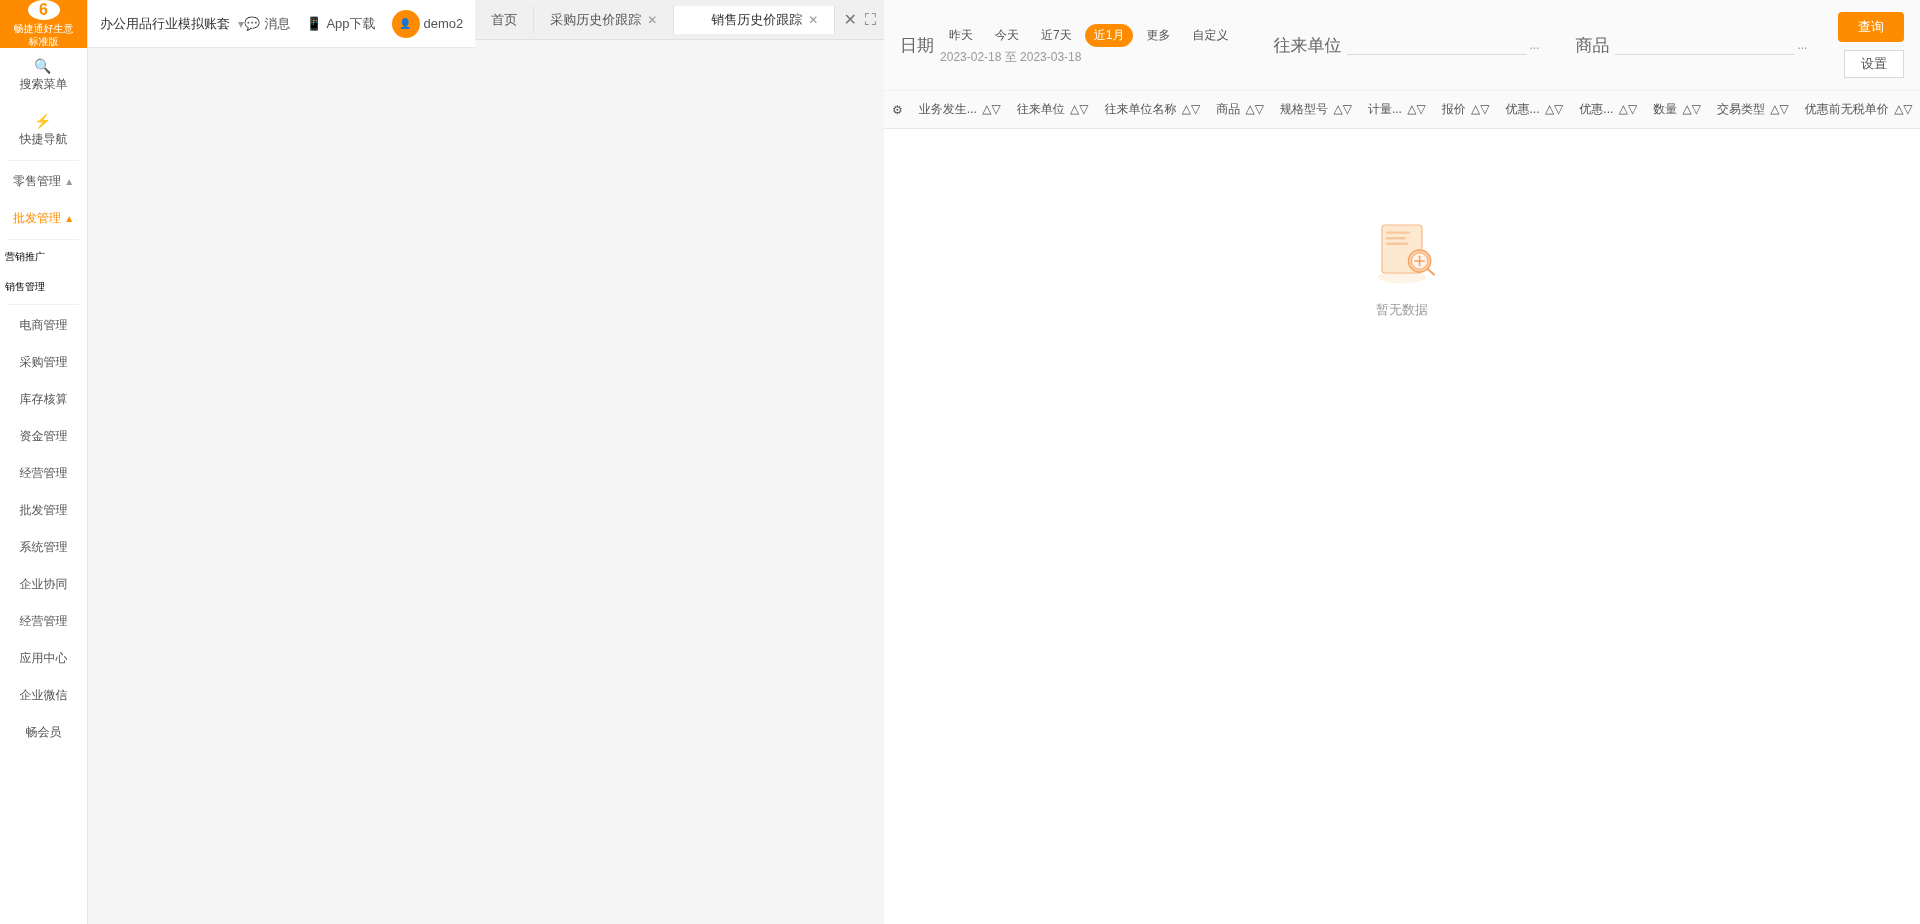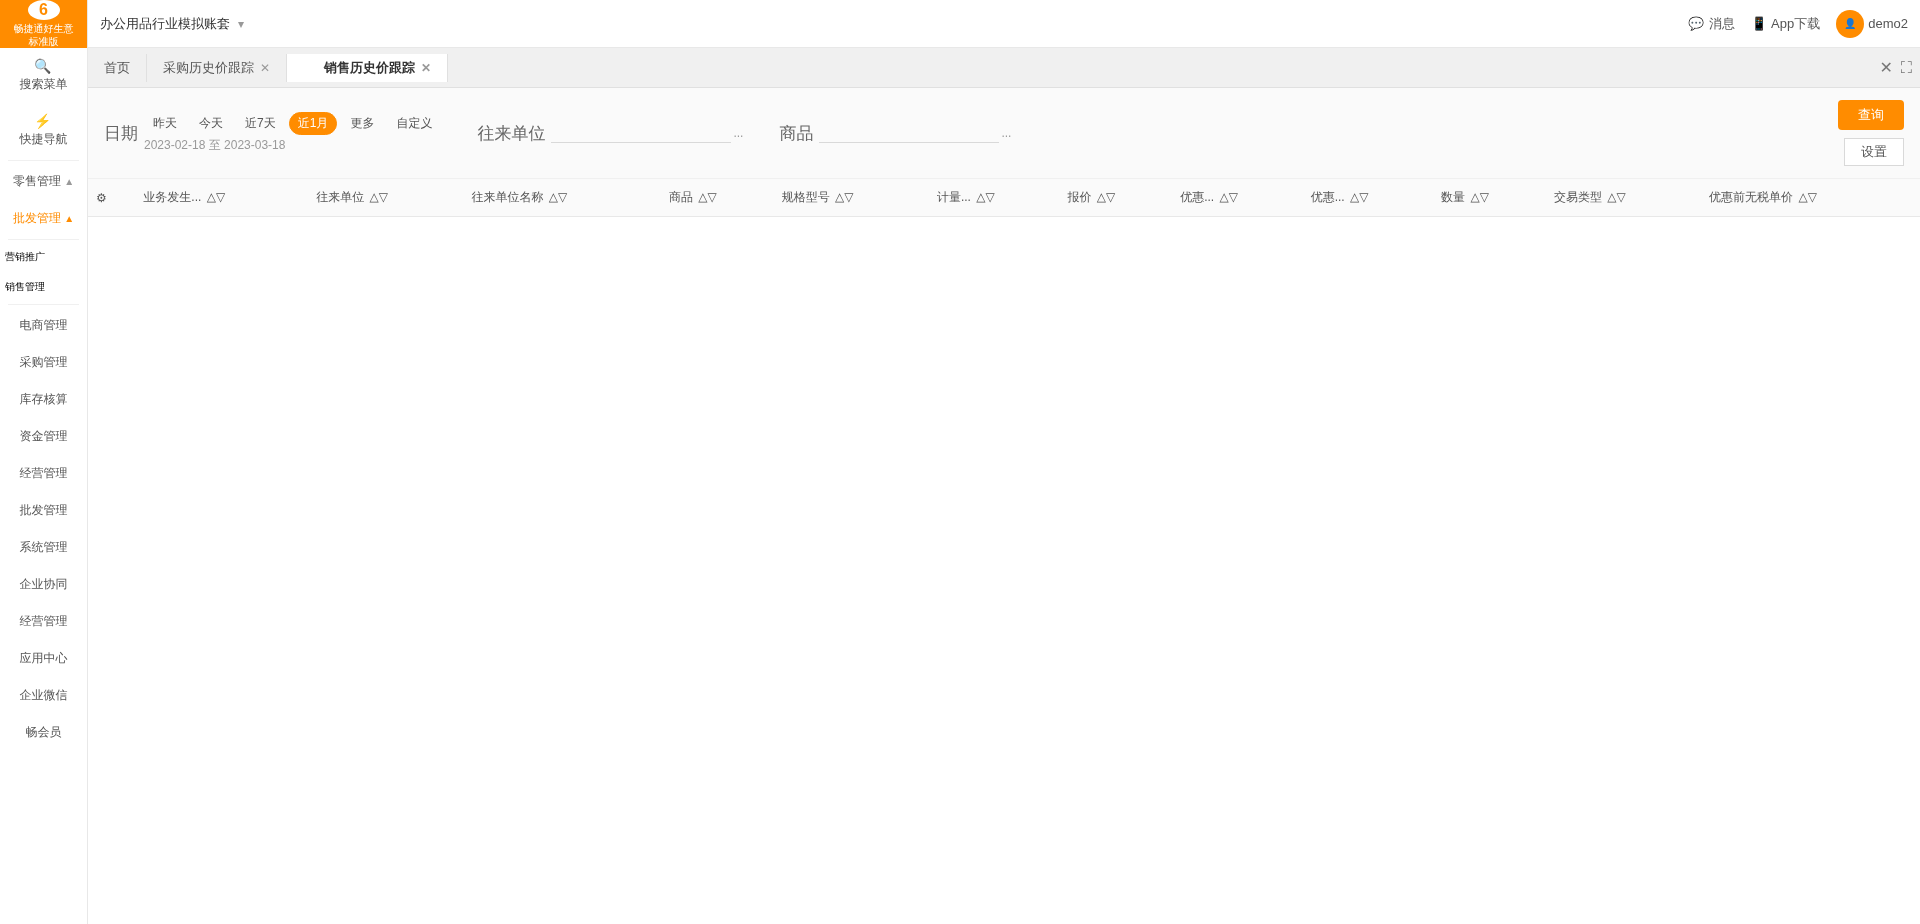--- a/index.html
+++ b/index.html
@@ -8,35 +8,35 @@
     
     .sidebar { width: 88px; background: #fff; display: flex; flex-direction: column; border-right: 1px solid #e8e8e8; flex-shrink: 0; height: 924px; }
     .sidebar-logo { height: 48px; background: #ff8c00; display: flex; align-items: center; justify-content: center; flex-direction: column; cursor: pointer; }
     .sidebar-logo-text { color: #fff; font-size: 11px; line-height: 1.3; text-align: center; }
     .sidebar-item { padding: 10px 5px; text-align: center; cursor: pointer; font-size: 12px; color: #555; border-bottom: none; }
     .sidebar-item.active { color: #ff8c00; }
     .sidebar-divider { height: 1px; background: #f0f0f0; margin: 2px 8px; }
     .sidebar-sub { padding: 8px 5px; cursor: pointer; font-size: 10px; color: #000000; }
 
     
-    .main { flex: 1; display: flex; flex-direction: column; height: 924px; }
+    .main { flex: 1; display: flex; flex-direction: row; height: 924px; }
 
     
     .topbar { height: 48px; background: #fff; display: flex; align-items: center; padding: 0 12px; border-bottom: 1px solid #e8e8e8; justify-content: space-between; }
     .topbar-left { display: flex; align-items: center; gap: 8px; }
     .topbar-title { font-size: 13px; color: #333; }
     .topbar-dropdown { color: #999; cursor: pointer; font-size: 12px; }
     .topbar-right { display: flex; align-items: center; gap: 16px; }
     .topbar-action { display: flex; align-items: center; gap: 4px; cursor: pointer; color: #555; font-size: 13px; }
     .user-avatar { width: 28px; height: 28px; border-radius: 50%; background: #ff8c00; display: flex; align-items: center; justify-content: center; color: #fff; font-size: 12px; }
 
     
     .tabbar { height: 40px; background: #f0f0f0; display: flex; align-items: center; border-bottom: 1px solid #e0e0e0; }
     .tab { height: 28px; display: flex; align-items: center; padding: 0 16px; cursor: pointer; font-size: 13px; color: #555; border-right: 1px solid #e0e0e0; gap: 6px; background: #f0f0f0; }
-    .tab.active { background: #fff; color: #333; font-weight: 700; padding-left: 37px; }
+    .tab.active { background: #fff; color: #333; font-weight: 400; padding-left: 37px; }
     .tab-close { color: #999; font-size: 12px; cursor: pointer; line-height: 1; }
     .tabbar-actions { margin-left: auto; display: flex; align-items: center; padding: 0 8px; gap: 8px; }
     .tabbar-action-btn { cursor: pointer; color: #777; font-size: 16px; }
 
     
     .content { flex: 1; background: #fff; overflow: auto; padding: 0; }
 
     
     .page-header { padding: 16px 16px 12px; display: flex; align-items: center; justify-content: space-between; border-bottom: 1px solid #f0f0f0; }
     .page-title { font-size: 16px; font-weight: 600; color: #333; }
@@ -292,15 +292,30 @@
             <th>
               <span>优惠前无税单价</span>
               <span class="sort-icons">△▽</span>
             </th>
           </tr>
         </thead>
         <tbody>
         </tbody>
       </table>
 
+      <div class="empty-state">
+        <svg class="empty-img" viewBox="0 0 100 100" xmlns="http://www.w3.org/2000/svg">
+          <ellipse cx="50" cy="85" rx="30" ry="8" fill="#fce8d0" opacity="0.5"></ellipse>
+          <rect x="25" y="20" width="50" height="60" rx="4" fill="#fde8d0" stroke="#f5b98a" stroke-width="1.5"></rect>
+          <rect x="30" y="28" width="30" height="3" rx="1.5" fill="#f5b98a" opacity="0.7"></rect>
+          <rect x="30" y="35" width="25" height="3" rx="1.5" fill="#f5b98a" opacity="0.7"></rect>
+          <rect x="30" y="42" width="28" height="3" rx="1.5" fill="#f5b98a" opacity="0.7"></rect>
+          <circle cx="72" cy="65" r="14" fill="#ffcba0" stroke="#f5a060" stroke-width="1.5"></circle>
+          <circle cx="72" cy="65" r="10" fill="#fff5ee" stroke="#f5a060" stroke-width="1"></circle>
+          <line x1="72" y1="59" x2="72" y2="71" stroke="#f5a060" stroke-width="2" stroke-linecap="round"></line>
+          <line x1="66" y1="65" x2="78" y2="65" stroke="#f5a060" stroke-width="2" stroke-linecap="round"></line>
+          <line x1="82" y1="75" x2="90" y2="82" stroke="#f5a060" stroke-width="2.5" stroke-linecap="round"></line>
+        </svg>
+        <span class="empty-text">暂无数据</span>
+      </div>
     </div>
   </div>
 </div>
 
 </body></html>

